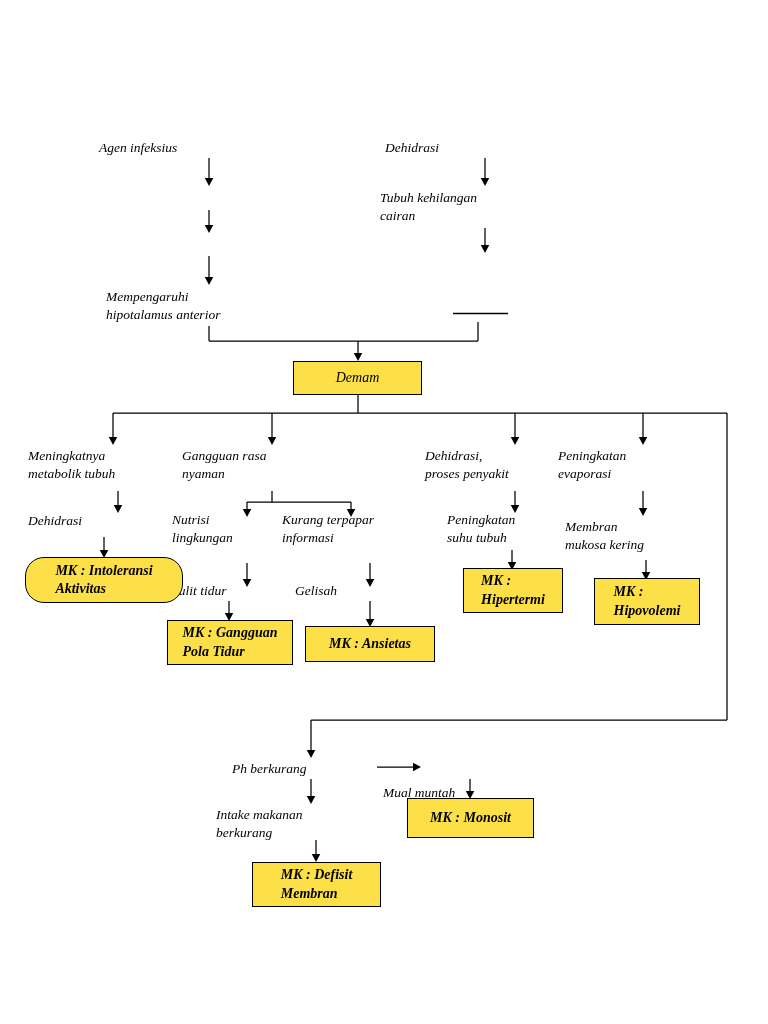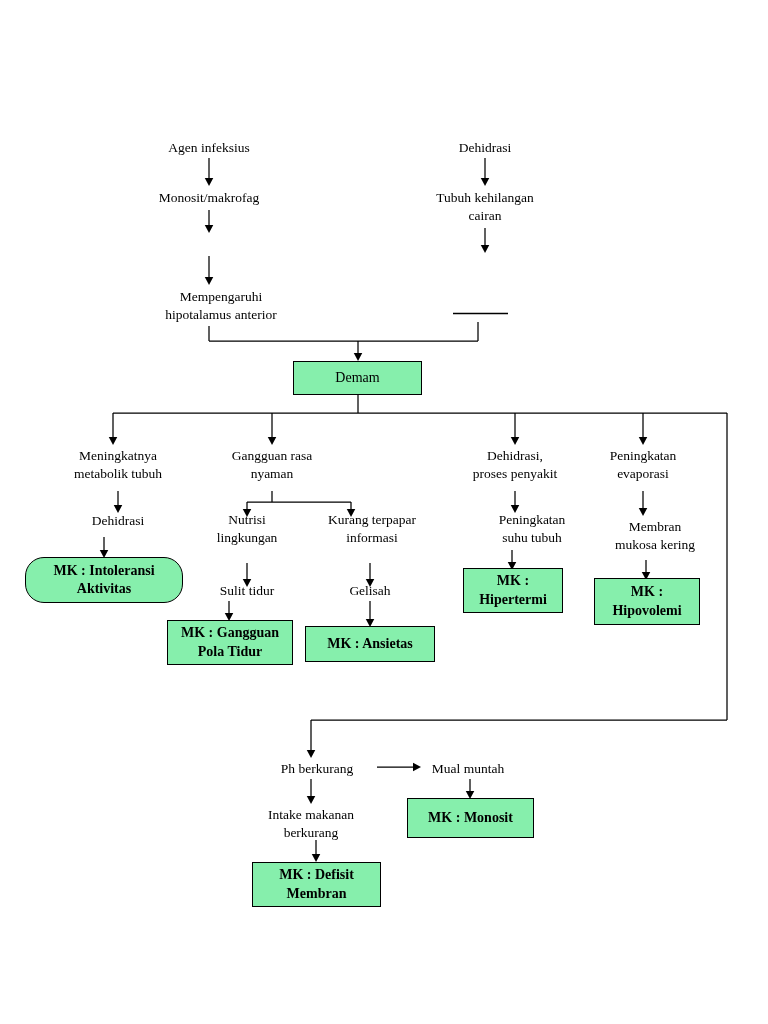--- a/index.html
+++ b/index.html
@@ -18,39 +18,39 @@
   svg.wires {
     position: absolute;
     left: 0;
     top: 0;
     width: 768px;
     height: 1024px;
     pointer-events: none;
   }
   .node {
     position: absolute;
-    text-align: center;
     color: #000000;
     font-size: 13.5px;
     line-height: 1.32;
     font-family: "Liberation Serif", "DejaVu Serif", serif;
     white-space: pre-line;
+    font-style: italic;
   }
   .node.plain {
     transform: translateX(-50%);
   }
   .node.boxed {
     border: 1.4px solid #000000;
     font-weight: bold;
     font-size: 14px;
     display: flex;
     align-items: center;
     justify-content: center;
     box-sizing: border-box;
-    background: #86efac;
+    background: #fde047;
     line-height: 1.3;
   }
   .node.boxed.light {
     font-weight: normal;
     font-size: 14px;
   }
 </style>
 </head>
 <body>
 
@@ -112,21 +112,20 @@
 
       <line x1="377" y1="767" x2="417" y2="767" marker-end="url(#arw)"></line>
       <line x1="311" y1="779" x2="311" y2="800" marker-end="url(#arw)"></line>
       <line x1="470" y1="779" x2="470" y2="795" marker-end="url(#arw)"></line>
       <line x1="316" y1="840" x2="316" y2="858" marker-end="url(#arw)"></line>
 
     </g>
   </svg>
 
   <div class="node plain" style="left:209px; top:139px; width:220px;">Agen infeksius</div>
-  <div class="node plain" style="left:209px; top:189px; width:220px;">Monosit/makrofag</div>
   <div class="node plain" style="left:221px; top:288px; width:230px;">Mempengaruhi
 hipotalamus anterior</div>
 
   <div class="node plain" style="left:485px; top:139px; width:200px;">Dehidrasi</div>
   <div class="node plain" style="left:485px; top:189px; width:210px;">Tubuh kehilangan
 cairan</div>
 
   <div class="node plain" style="left:118px; top:447px; width:180px;">Meningkatnya
 metabolik tubuh</div>
   <div class="node plain" style="left:118px; top:512px; width:180px;">Dehidrasi</div>
@@ -144,21 +143,21 @@
 proses penyakit</div>
   <div class="node plain" style="left:532px; top:511px; width:170px;">Peningkatan
 suhu tubuh</div>
 
   <div class="node plain" style="left:643px; top:447px; width:170px;">Peningkatan
 evaporasi</div>
   <div class="node plain" style="left:655px; top:518px; width:180px;">Membran
 mukosa kering</div>
 
   <div class="node plain" style="left:317px; top:760px; width:170px;">Ph berkurang</div>
-  <div class="node plain" style="left:468px; top:760px; width:170px;">Mual muntah</div>
+  <div class="node plain" style="left:468px; top:784px; width:170px;">Mual muntah</div>
   <div class="node plain" style="left:311px; top:806px; width:190px;">Intake makanan
 berkurang</div>
 
   <div class="node boxed light" style="left:293px; top:361px; width:129px; height:34px;">Demam</div>
 
   <div class="node boxed" style="left:25px; top:557px; width:158px; height:46px;border-radius:19px;">MK : Intoleransi
 Aktivitas</div>
 
   <div class="node boxed" style="left:167px; top:620px; width:126px; height:45px;">MK : Gangguan
 Pola Tidur</div>

